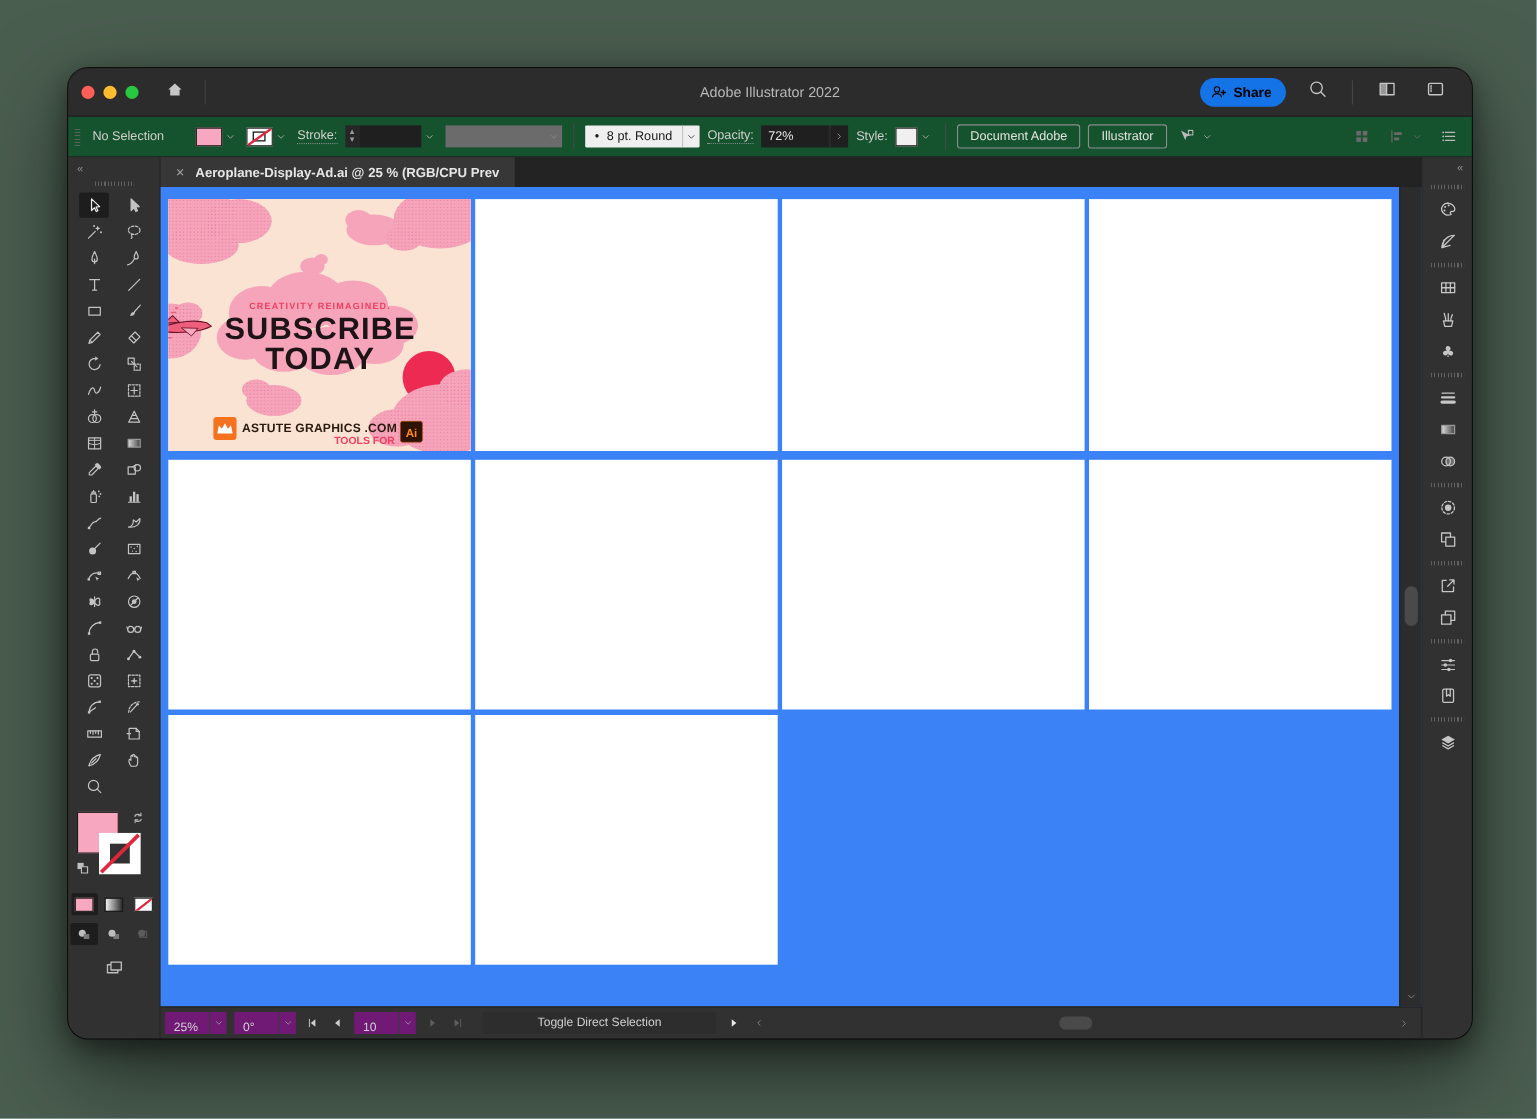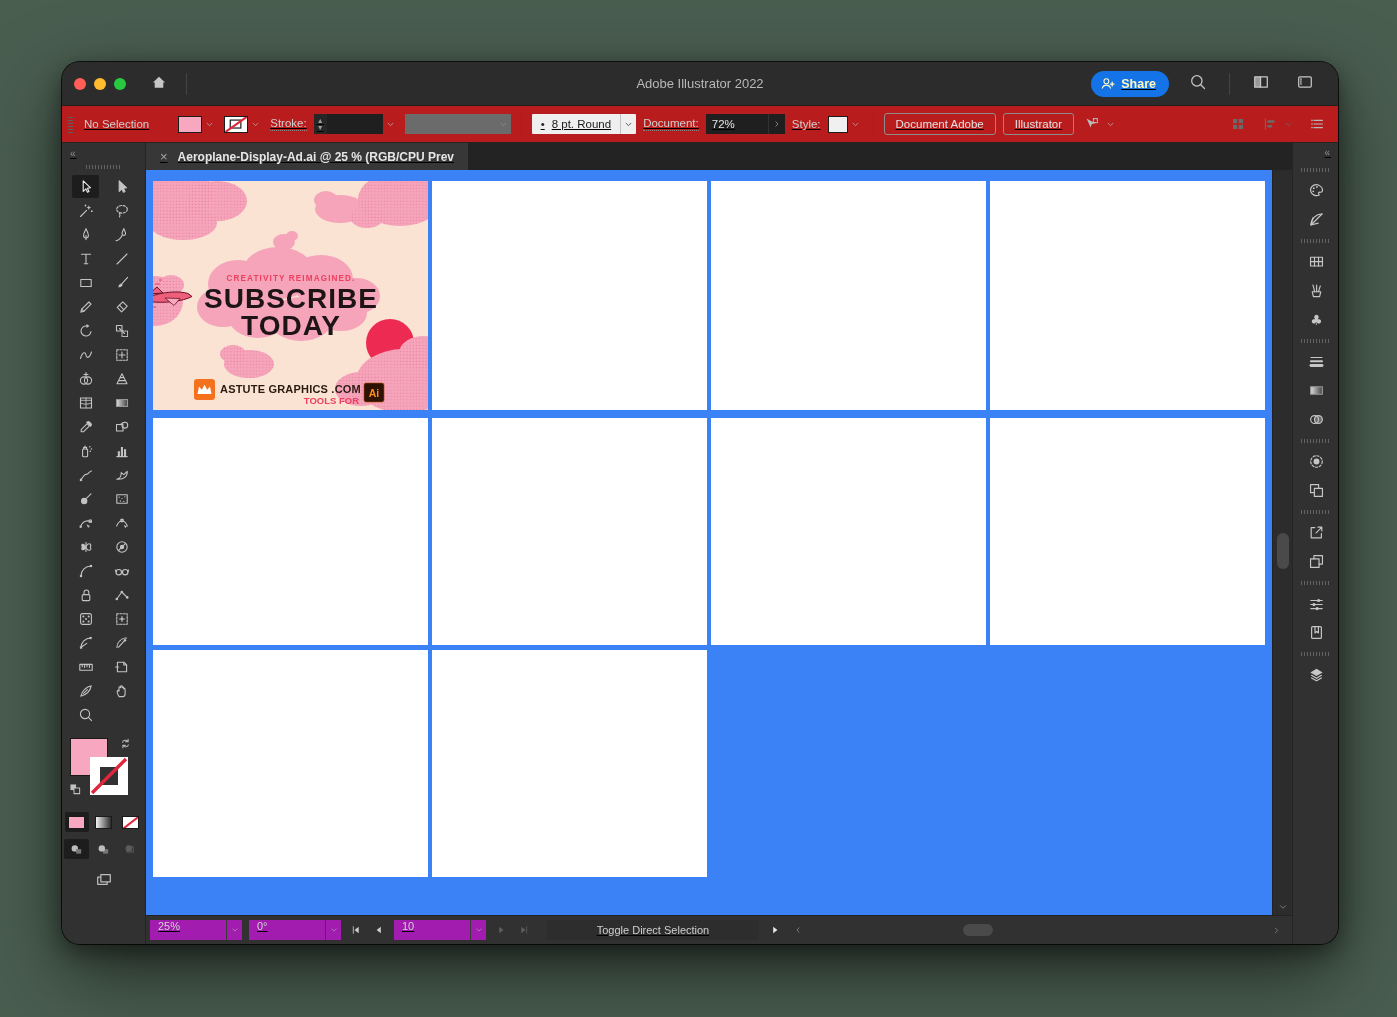--- a/index.html
+++ b/index.html
@@ -1,35 +1,35 @@
 <!DOCTYPE html>
 <html><head>
 <meta charset="utf-8">
 <style>
   * { margin:0; padding:0; box-sizing:border-box; }
   html,body { width:1397px; height:1017px; overflow:hidden; font-family:"Liberation Sans",sans-serif; }
   .desktop { width:1397px; height:1017px; background:#4a5e50; position:relative; }
   .window { position:absolute; left:62px; top:62px; width:1276px; height:882px; background:#2e2e2e;
-            border-radius:18px; overflow:hidden; box-shadow:0 30px 80px rgba(0,0,0,.55), 0 8px 24px rgba(0,0,0,.45), 0 0 0 1px #141414;text-decoration:underline; }
+            border-radius:18px; overflow:hidden; box-shadow:0 30px 80px rgba(0,0,0,.55), 0 8px 24px rgba(0,0,0,.45), 0 0 0 1px #141414; }
 
   
   .titlebar { height:44px; background:#2c2c2c; border-bottom:1px solid #1e1e1e; display:flex; align-items:center; padding:0 18px 0 12px; position:relative; }
   .traffic { display:flex; gap:8px; margin-right:18px; }
   .traffic span { width:12px; height:12px; border-radius:50%; display:block; }
   .tl-red{background:#ff5f57} .tl-yellow{background:#febc2e} .tl-green{background:#28c840}
   .tb-btn { width:30px; height:28px; display:flex; align-items:center; justify-content:center; color:#c6c6c6; cursor:default; }
   .tb-btn svg{width:18px;height:18px}
   .tb-divider { width:1px; height:22px; background:#454545; margin:0 12px; }
   .win-title { position:absolute; left:0; right:0; text-align:center; font-size:13px; color:#b8b8b8; pointer-events:none; }
   .tb-right { margin-left:auto; display:flex; align-items:center; gap:14px; z-index:2; }
-  .share-btn { display:flex; align-items:center; gap:6px; background:#1473e6; color:#fef9c3; height:26px; border-radius:13px; padding:0 13px 0 9px; font-size:12.5px; font-weight:bold;text-align:right; }
+  .share-btn { display:flex; align-items:center; gap:6px; background:#1473e6; color:#000000; height:26px; border-radius:13px; padding:0 13px 0 9px; font-size:12.5px; font-weight:bold;text-align:right; }
   .share-btn svg{width:15px;height:15px}
 
   
-  .controlbar { height:37px; background:#b91c1c; border-bottom:1px solid #242424; display:flex; align-items:center; padding:0 10px 0 6px; gap:7px; font-size:11.5px; color:#cfcfcf; white-space:nowrap; }
+  .controlbar { height:37px; background:#14532d; border-bottom:1px solid #242424; display:flex; align-items:center; padding:0 10px 0 6px; gap:7px; font-size:11.5px; color:#cfcfcf; white-space:nowrap; }
   .vgrip { width:5px; height:18px; background:repeating-linear-gradient(0deg,#606060 0 1px,transparent 1px 3px); margin-right:4px; }
   .cb-label { color:#cfcfcf; }
   .cb-label.dotted { border-bottom:1px dotted #8a8a8a; padding-bottom:1px; }
   .swgroup { display:flex; align-items:center; }
   .chip { width:24px; height:17px; border:1px solid #1c1c1c; }
   .chev-box { width:15px; height:19px; display:flex; align-items:center; justify-content:center; color:#b5b5b5; }
   .chev-box svg{width:11px;height:11px}
   .stepper { width:13px; height:20px; background:#262626; display:flex; flex-direction:column; align-items:center; justify-content:center; color:#9a9a9a; font-size:7px; line-height:7px; }
   .dark-field { background:#1f1f1f; height:20px; display:flex; align-items:center; padding:0 6px; color:#e3e3e3; }
   .brushdef { width:106px; height:20px; background:#6b6b6b; display:flex; align-items:center; justify-content:flex-end; }
@@ -88,21 +88,21 @@
   .canvas { flex:1; position:relative; background:#3b82f6; overflow:hidden; }
   .artboard { position:absolute; background:#ffffff; }
   .ad-svg { width:100%; height:100%; display:block; }
   .vscroll { position:absolute; right:0; top:0; bottom:0; width:20px; background:#2c2c2c; border-left:1px solid #232323; }
   .vthumb { position:absolute; left:4px; top:363px; width:12px; height:36px; border-radius:6px; background:#4a4a4a; }
   .vscroll-arrow { position:absolute; bottom:4px; left:4px; width:12px; height:12px; color:#8a8a8a; }
   .vscroll-arrow svg{width:12px;height:12px}
 
   
   .statusbar { height:29px; background:#313131; border-top:1px solid #222; display:flex; align-items:center; gap:7px; padding:0 8px 0 4px; font-size:11px; color:#d2d2d2; position:relative; }
-  .sb-select { height:20px; background:#a21caf; display:flex; align-items:flex-start;gap:36px; }
+  .sb-select { height:20px; background:#701a75; display:flex; align-items:flex-end; }
   .sb-select .sb-val { padding:0 8px; min-width:40px; }
   .sb-select .sb-chev { width:16px; height:20px; border-left:1px solid #3a3a3a; display:flex; align-items:center; justify-content:center; color:#a8a8a8; }
   .sb-chev svg{width:10px;height:10px}
   .navbtn { width:16px; height:16px; display:flex; align-items:center; justify-content:center; color:#cfcfcf; }
   .navbtn svg{width:12px;height:12px}
   .navbtn.disabled { color:#5e5e5e; }
   .status-box { width:212px; height:20px; background:#2d2d2d; display:flex; align-items:center; justify-content:center; color:#cfcfcf; margin-left:8px; }
   .sb-play { width:18px; height:18px; display:flex; align-items:center; justify-content:center; color:#e8e8e8; }
   .sb-play svg{width:12px;height:12px}
   .sb-collapse { width:14px; height:14px; color:#9a9a9a; display:flex; align-items:center; justify-content:center; }
@@ -218,21 +218,21 @@
         <div class="wb-main">
           <span>•</span>
           <span>8 pt. Round</span>
         </div>
         <div class="wb-chev">
             <svg viewBox="0 0 16 16" fill="none" stroke="currentColor" stroke-width="1.1" stroke-linecap="round" stroke-linejoin="round">
               <path d="M4.5 6.2L8 9.7l3.5-3.5"></path>
             </svg>
           </div>
       </div>
-      <span class="cb-label dotted">Document:</span>
+      <span class="cb-label dotted">Opacity:</span>
       <div class="swgroup">
         <div class="dark-field" style="width:62px">72%</div>
         <div class="arrow-btn">
             <svg viewBox="0 0 16 16" fill="none" stroke="currentColor" stroke-width="1.1" stroke-linecap="round" stroke-linejoin="round">
               <path d="M6.2 4.5L9.7 8l-3.5 3.5"></path>
             </svg>
           </div>
       </div>
       <span class="cb-label">Style:</span>
       <div class="swgroup">

